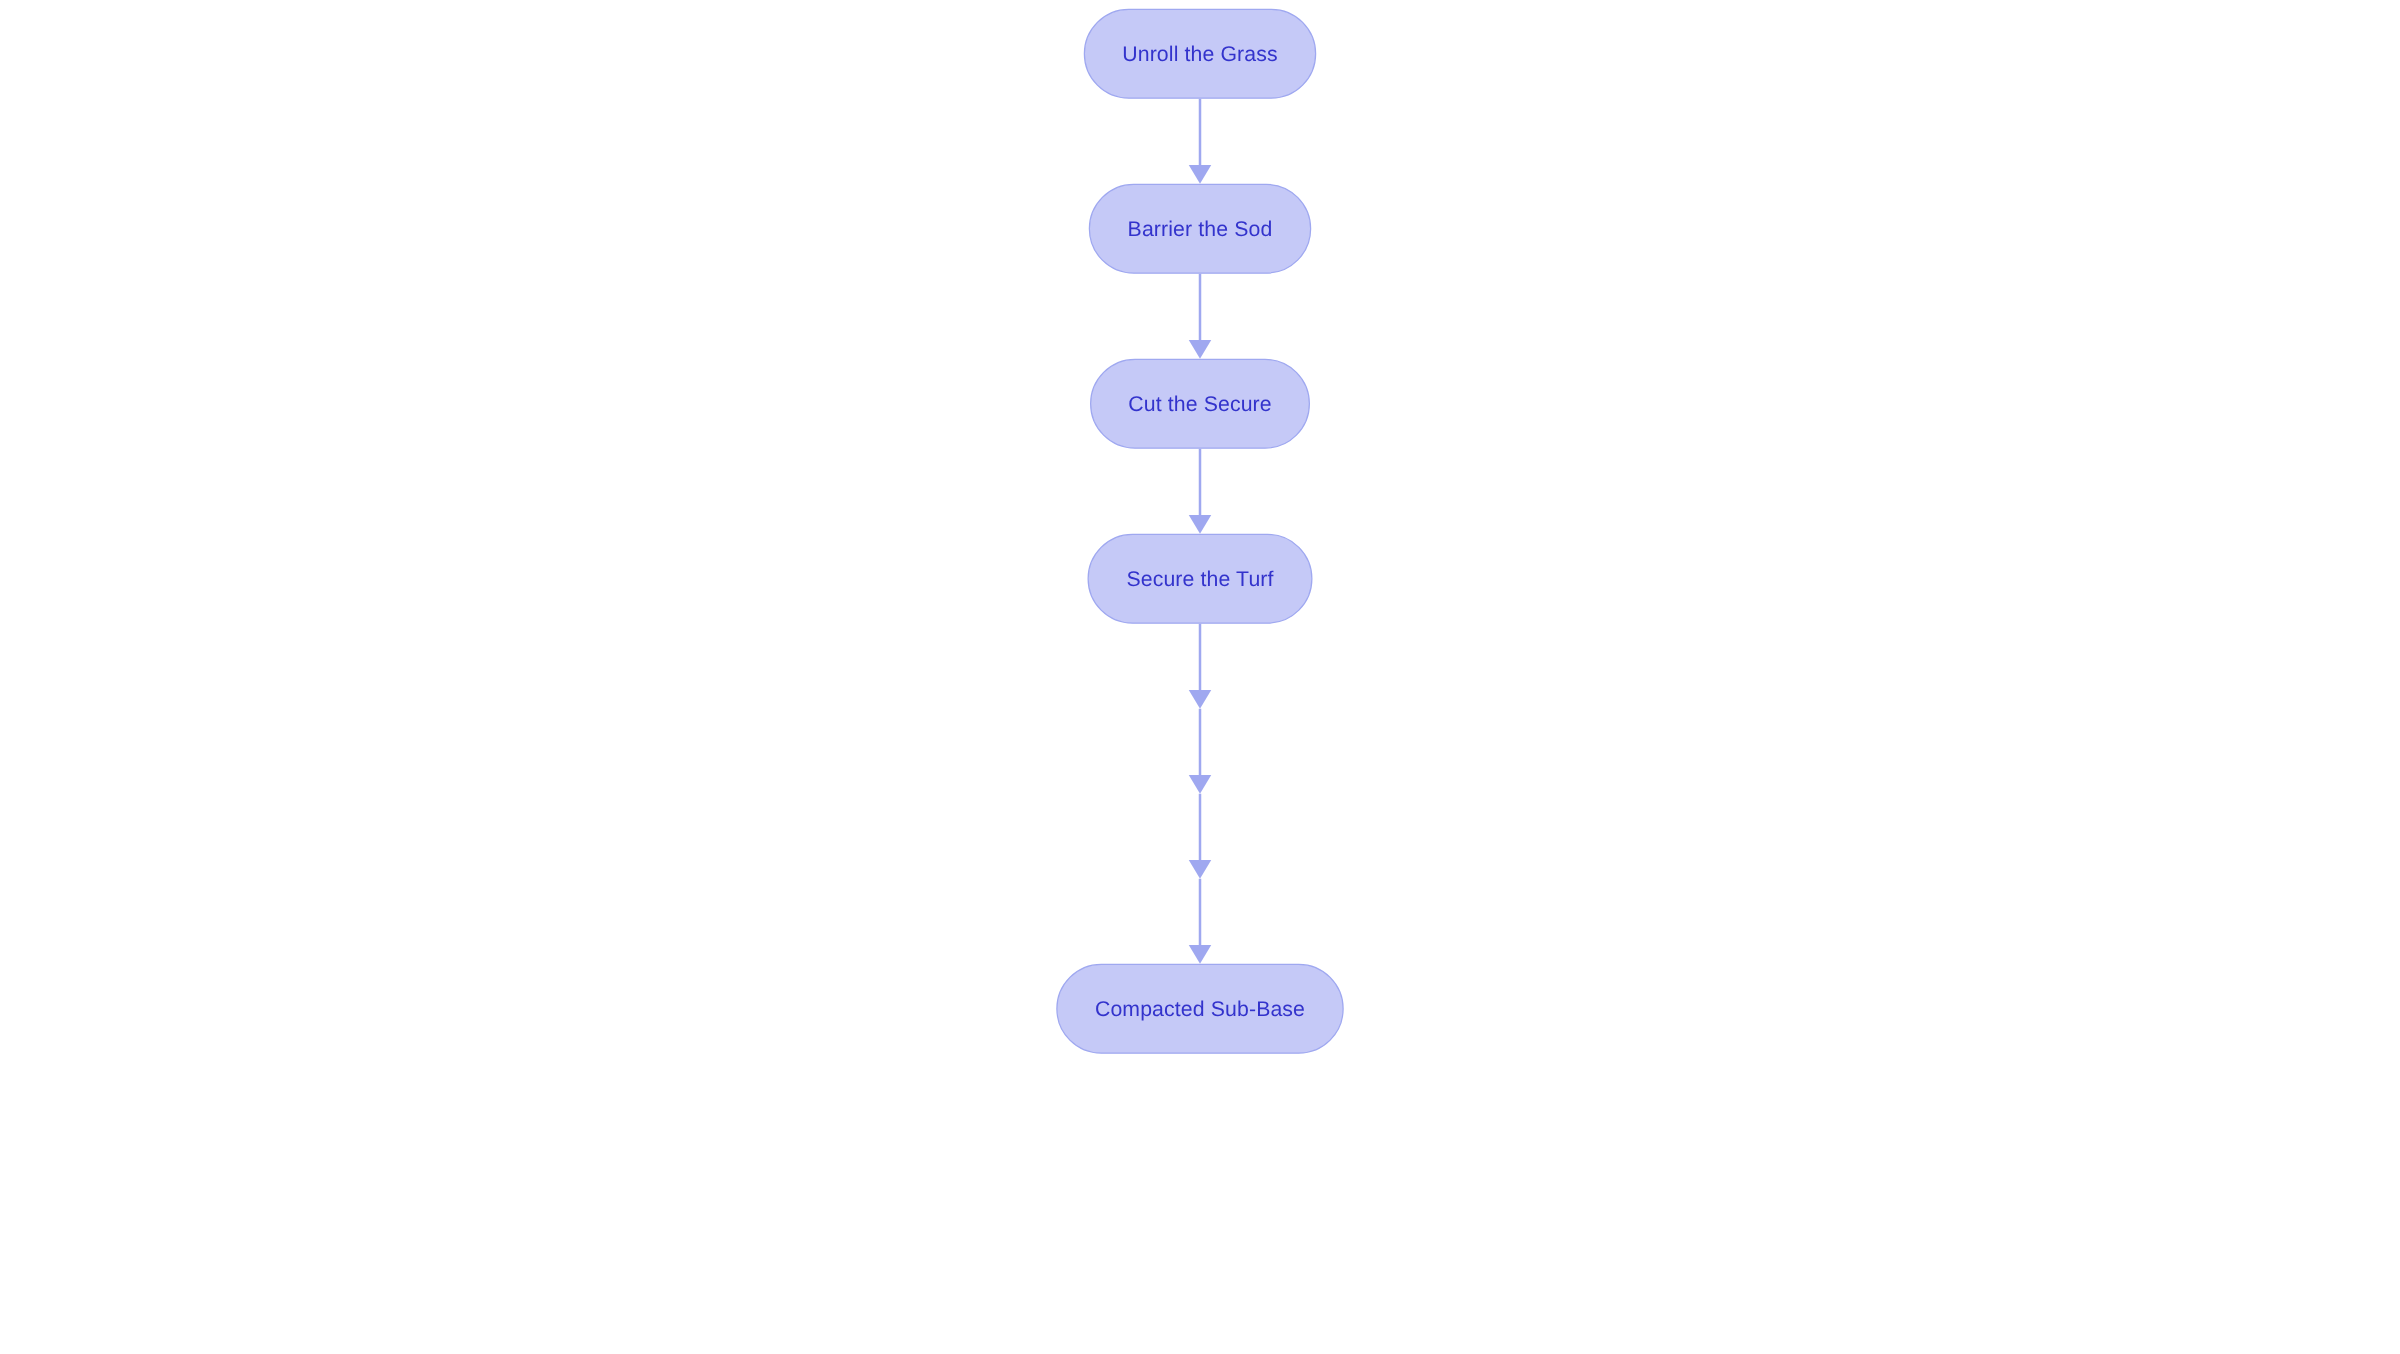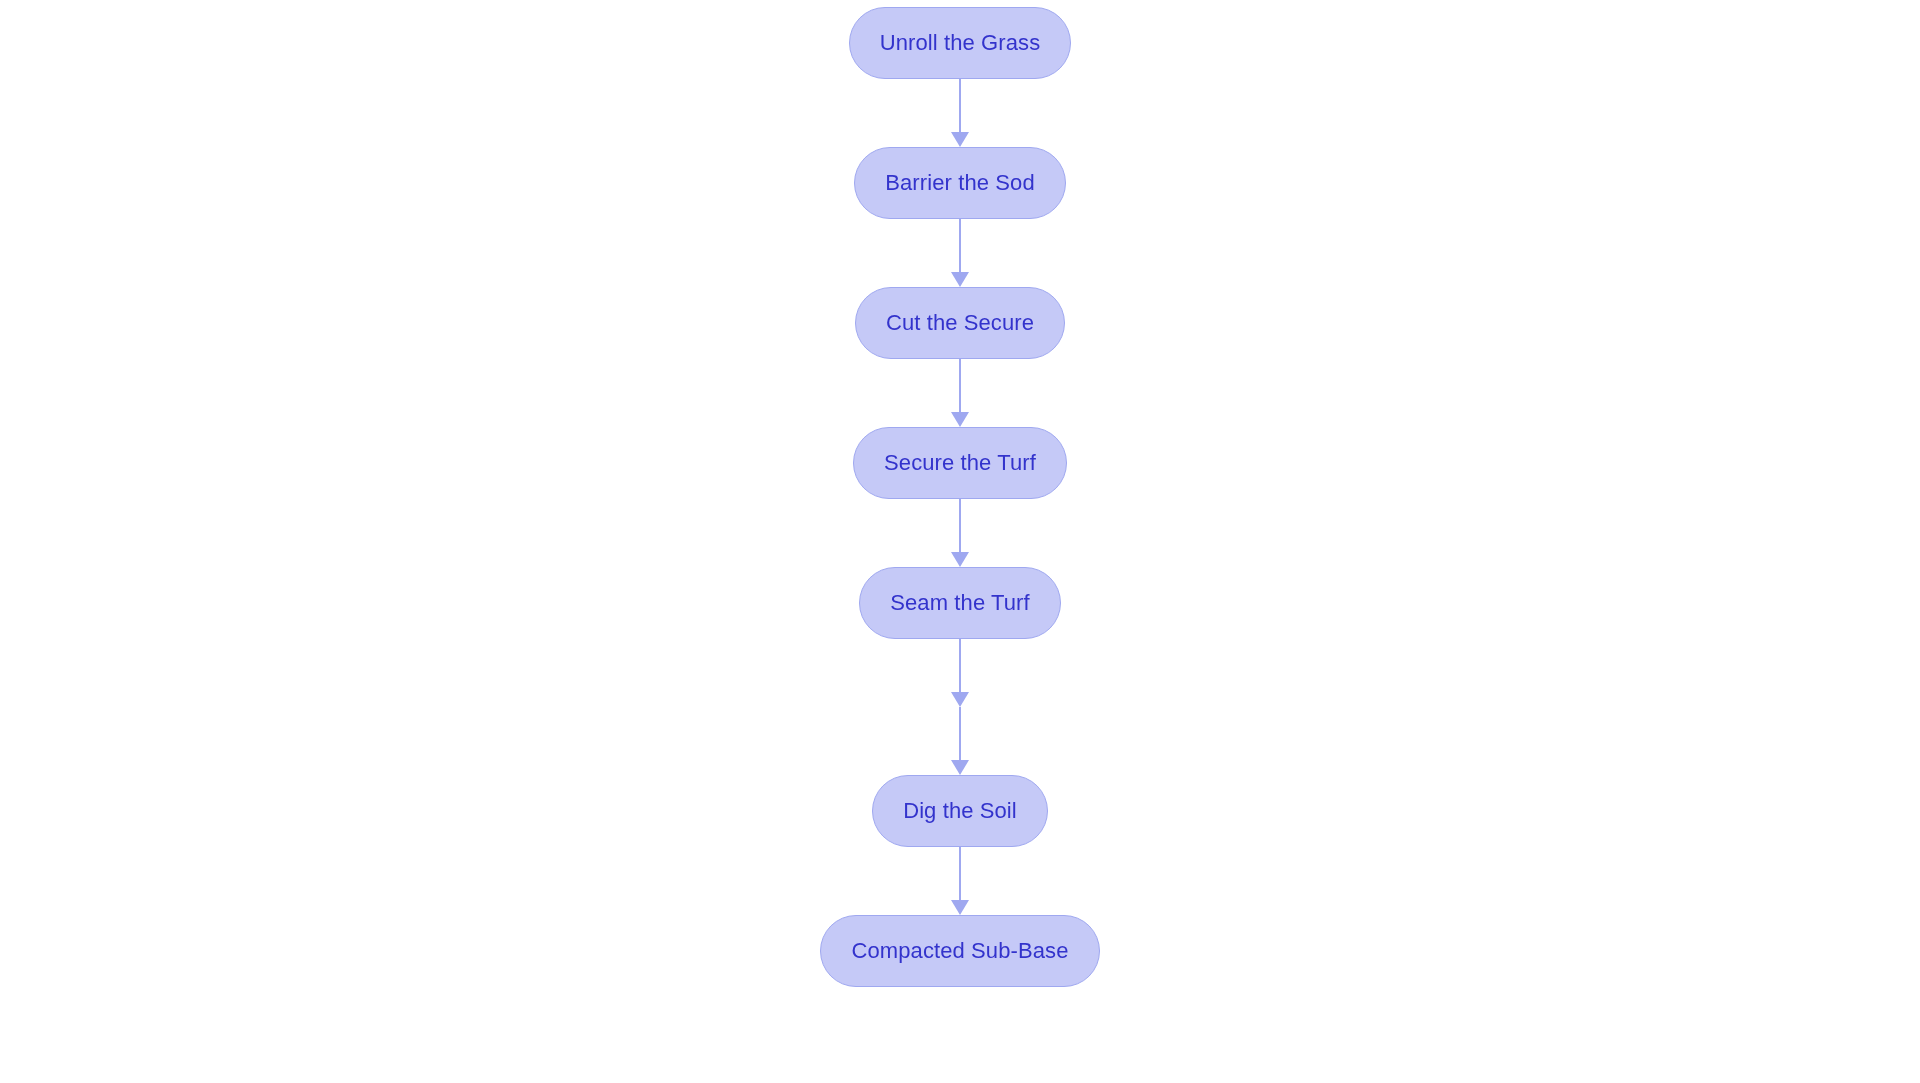--- a/index.html
+++ b/index.html
@@ -39,21 +39,21 @@
   .flow-node {
     box-sizing: border-box;
     height: 72px;
     background: #c5c9f7;
     border: 1.6px solid #9fa8f0;
     border-radius: 36px;
     display: flex;
     align-items: center;
     justify-content: center;
     color: #3333cc;
-    font-size: 22px;
+    font-size: 17px;
     font-weight: 400;
     letter-spacing: 0.1px;
     white-space: nowrap;
     padding: 0 30px;
     line-height: 1;
     flex: 0 0 auto;
   }
 
   .flow-node-label {
     display: block;
@@ -124,38 +124,32 @@
 
     <div class="flow-node">
       <span class="flow-node-label">Secure the Turf</span>
     </div>
 
     <div class="flow-connector">
       <div class="conn-line"></div>
       <div class="conn-arrowhead"></div>
     </div>
 
-    <div class="flow-node">
-      <span class="flow-node-label">Seam the Turf</span>
-    </div>
 
     <div class="flow-connector">
       <div class="conn-line"></div>
       <div class="conn-arrowhead"></div>
     </div>
 
 
     <div class="flow-connector">
       <div class="conn-line"></div>
       <div class="conn-arrowhead"></div>
     </div>
 
-    <div class="flow-node">
-      <span class="flow-node-label">Dig the Soil</span>
-    </div>
 
     <div class="flow-connector">
       <div class="conn-line"></div>
       <div class="conn-arrowhead"></div>
     </div>
 
     <div class="flow-node">
       <span class="flow-node-label">Compacted Sub-Base</span>
     </div>
 

